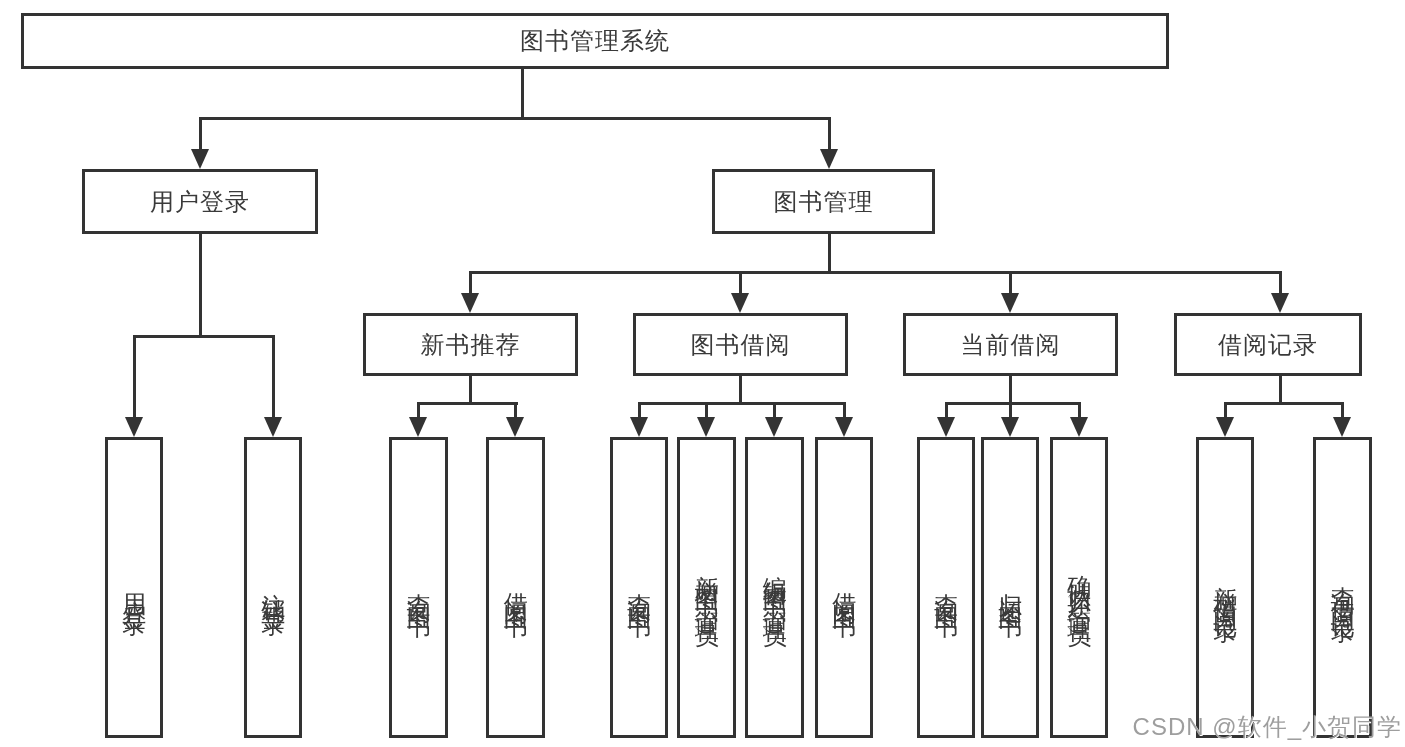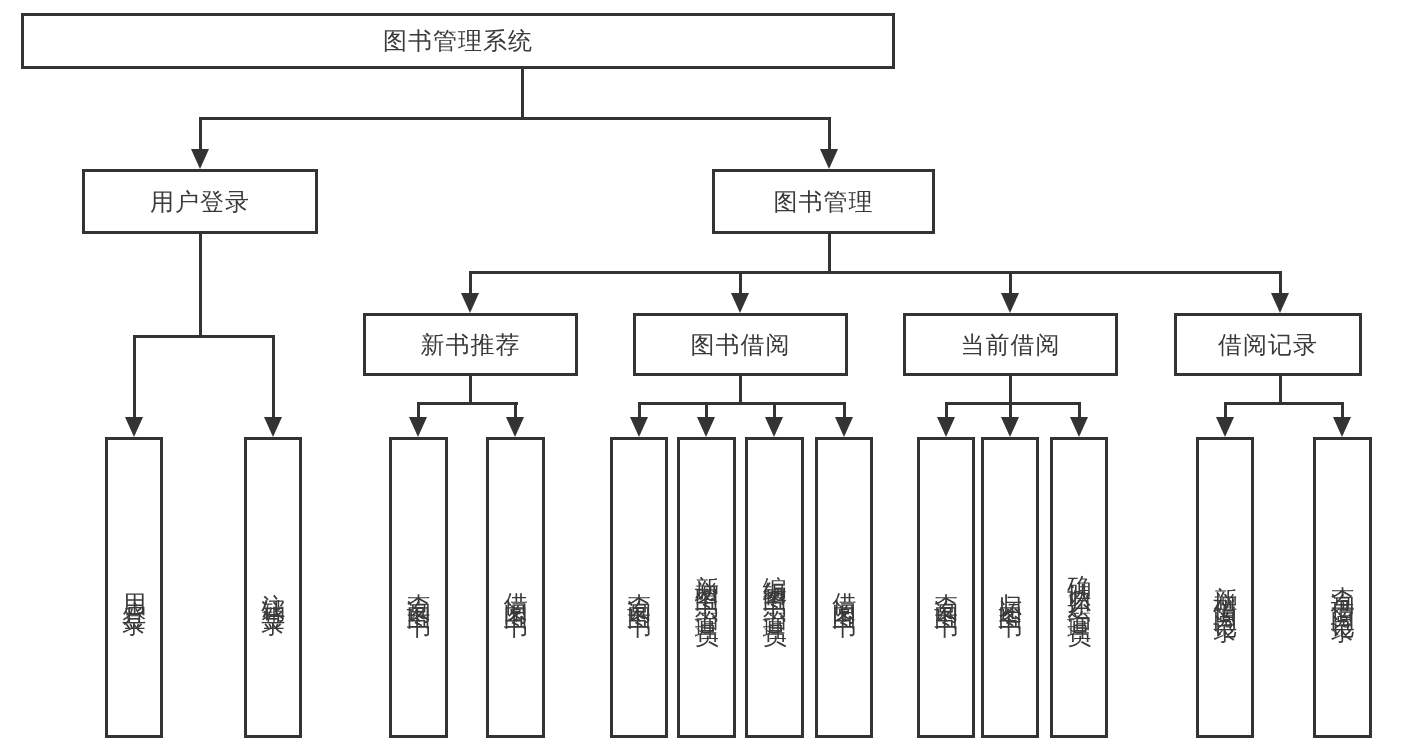--- a/index.html
+++ b/index.html
@@ -41,21 +41,21 @@
     letter-spacing:1px;
     text-shadow:1px 1px 0 #ffffff;
     white-space:nowrap;
   }
 </style>
 </head>
 <body>
 
 <div id="canvas">
 
-  <div class="box" style="left:21px;top:13px;width:874px;height:56px;">图书管理系统</div>
+  <div class="box" style="left:21px;top:13px;width:1148px;height:56px;">图书管理系统</div>
 
   <div class="vline" style="left:521px;top:69px;height:50px;"></div>
   <div class="hline" style="left:199px;top:117px;width:632px;"></div>
   <div class="vline" style="left:199px;top:117px;height:34px;"></div>
   <div class="arrow" style="left:191px;top:149px;"></div>
   <div class="vline" style="left:828px;top:117px;height:34px;"></div>
   <div class="arrow" style="left:820px;top:149px;"></div>
 
   <div class="box" style="left:82px;top:169px;width:236px;height:65px;">用户登录</div>
   <div class="box" style="left:712px;top:169px;width:223px;height:65px;">图书管理</div>
@@ -128,14 +128,15 @@
   <div class="box leaf" style="left:745px;top:437px;width:59px;height:301px;">编辑图书（管理员）</div>
   <div class="box leaf" style="left:815px;top:437px;width:58px;height:301px;">借阅图书</div>
 
   <div class="box leaf" style="left:917px;top:437px;width:58px;height:301px;">查询图书</div>
   <div class="box leaf" style="left:981px;top:437px;width:58px;height:301px;">归还图书</div>
   <div class="box leaf" style="left:1050px;top:437px;width:58px;height:301px;">确认归还（管理员）</div>
 
   <div class="box leaf" style="left:1196px;top:437px;width:58px;height:301px;">新增借阅记录</div>
   <div class="box leaf" style="left:1313px;top:437px;width:59px;height:301px;">查询借阅记录</div>
 
+  <div class="watermark" style="right:3px;top:711px;">CSDN @软件_小贺同学</div>
 
 </div>
 
 </body></html>

